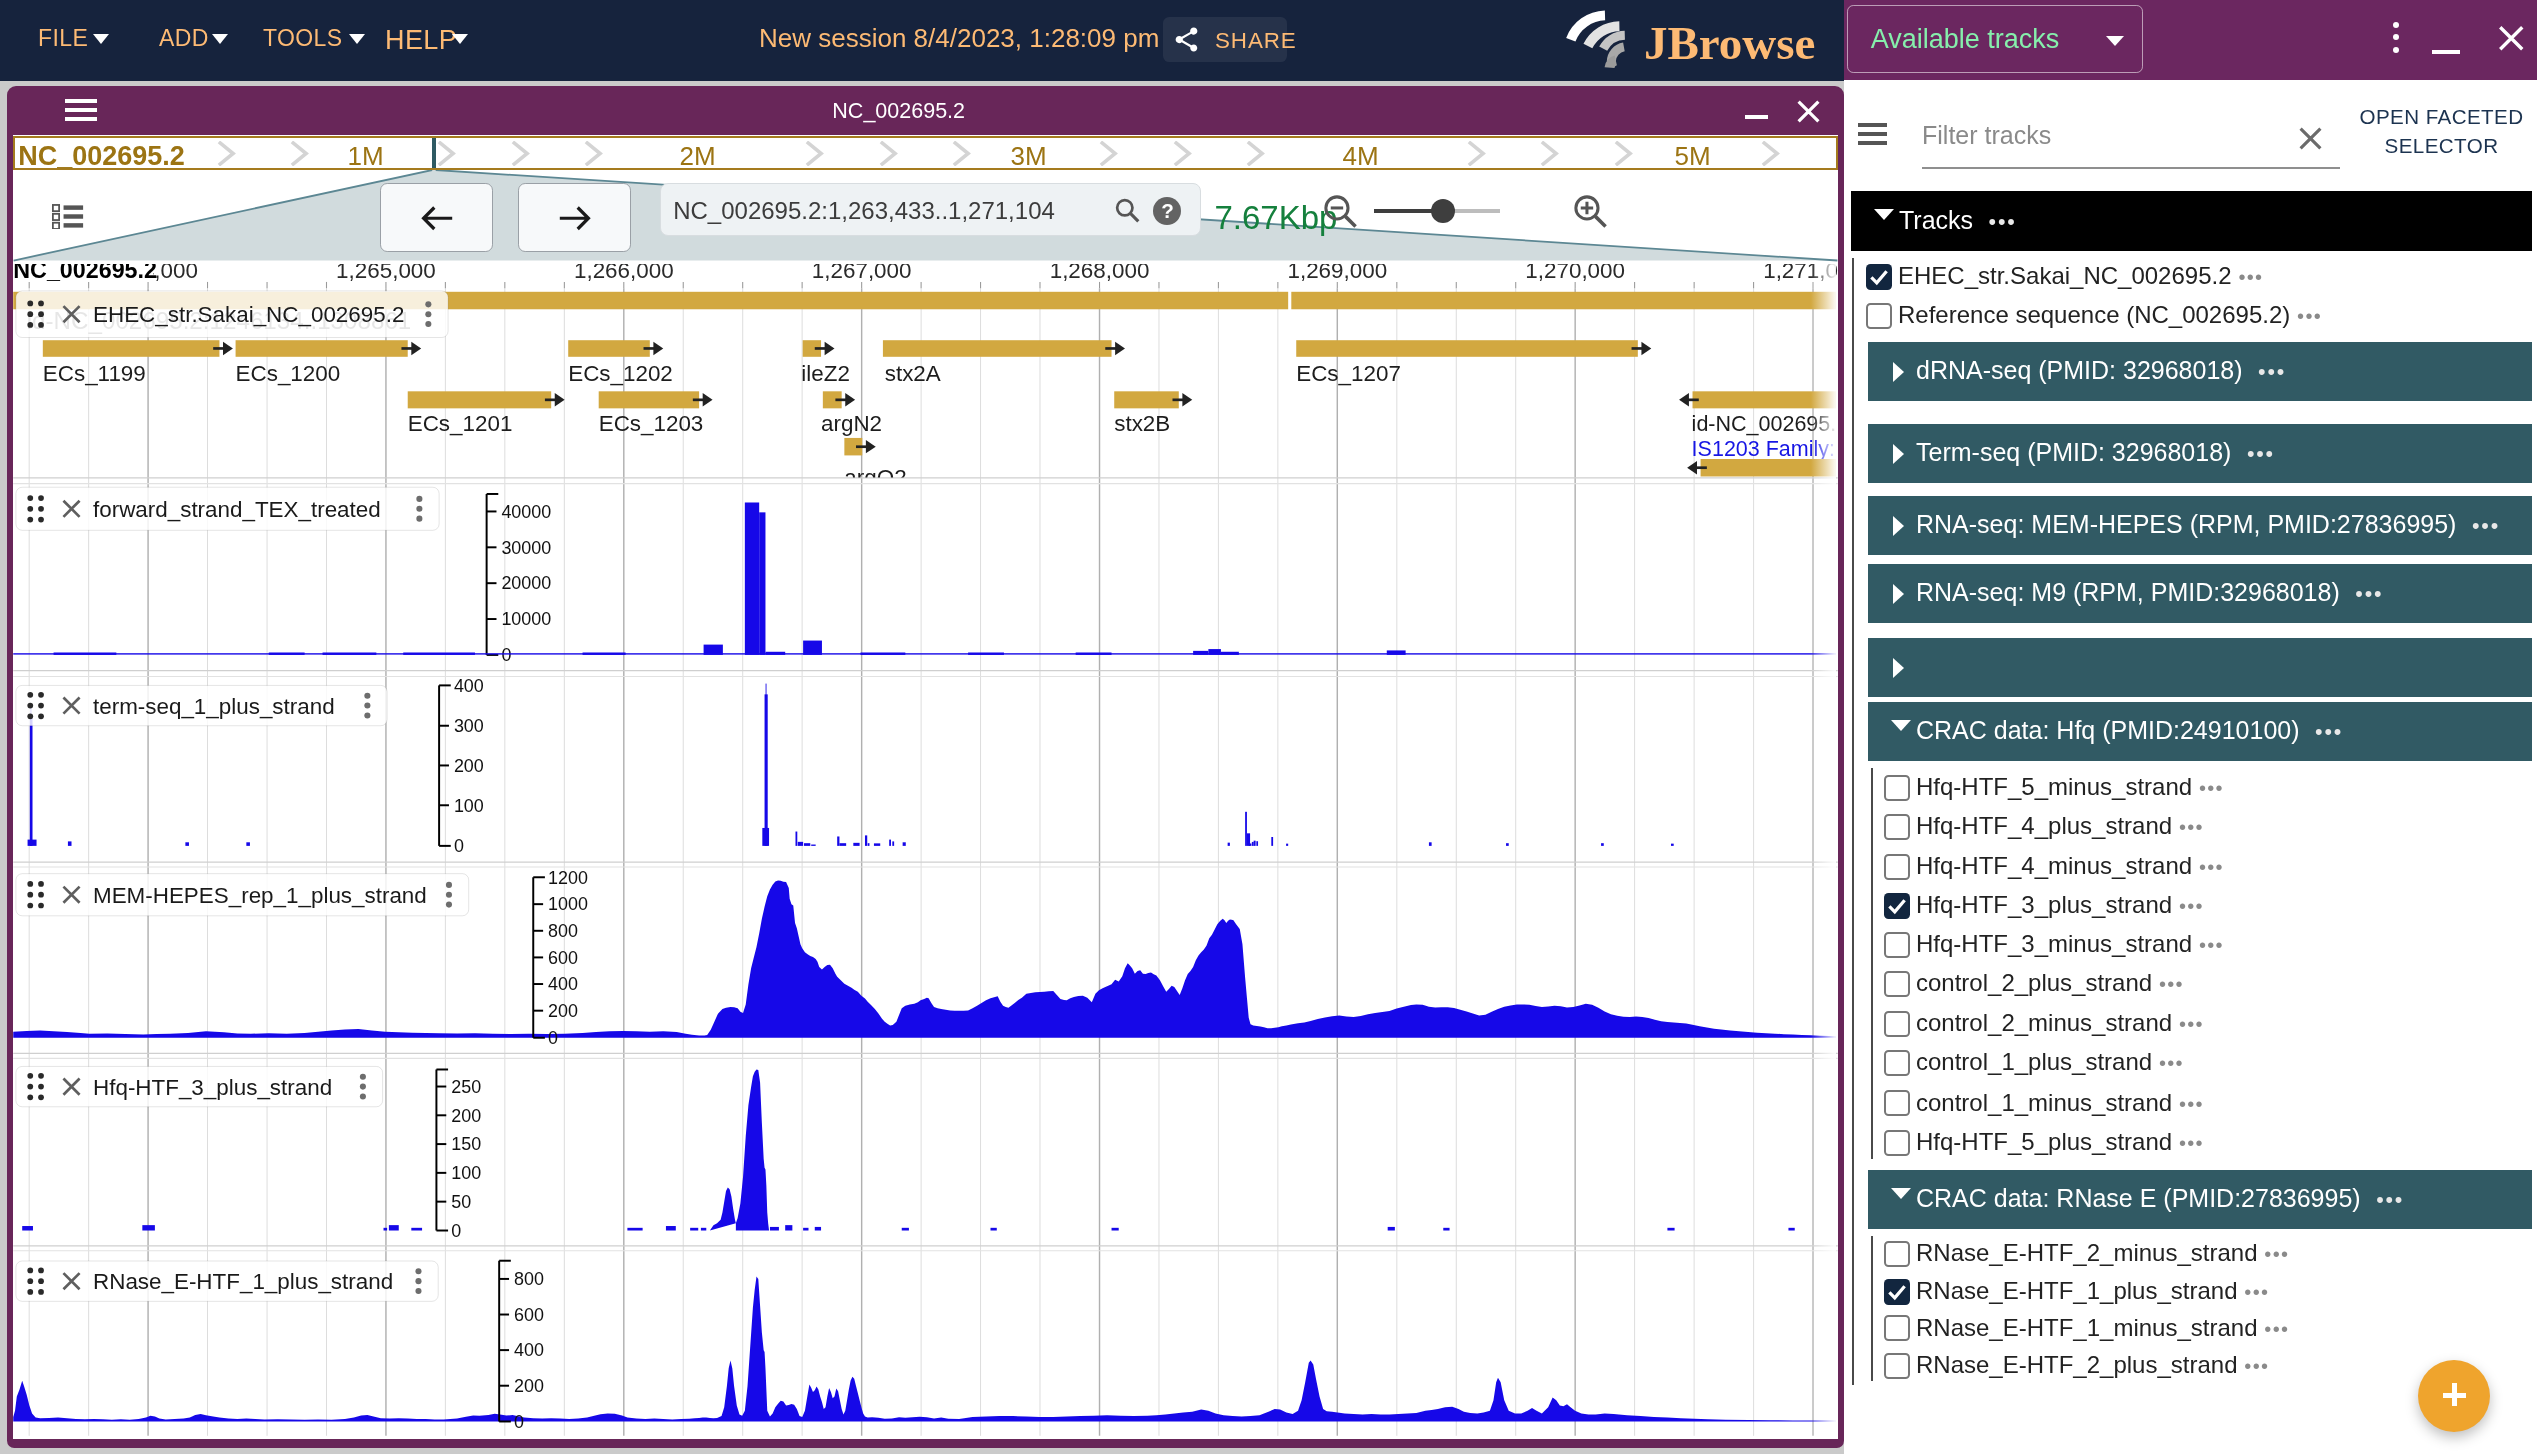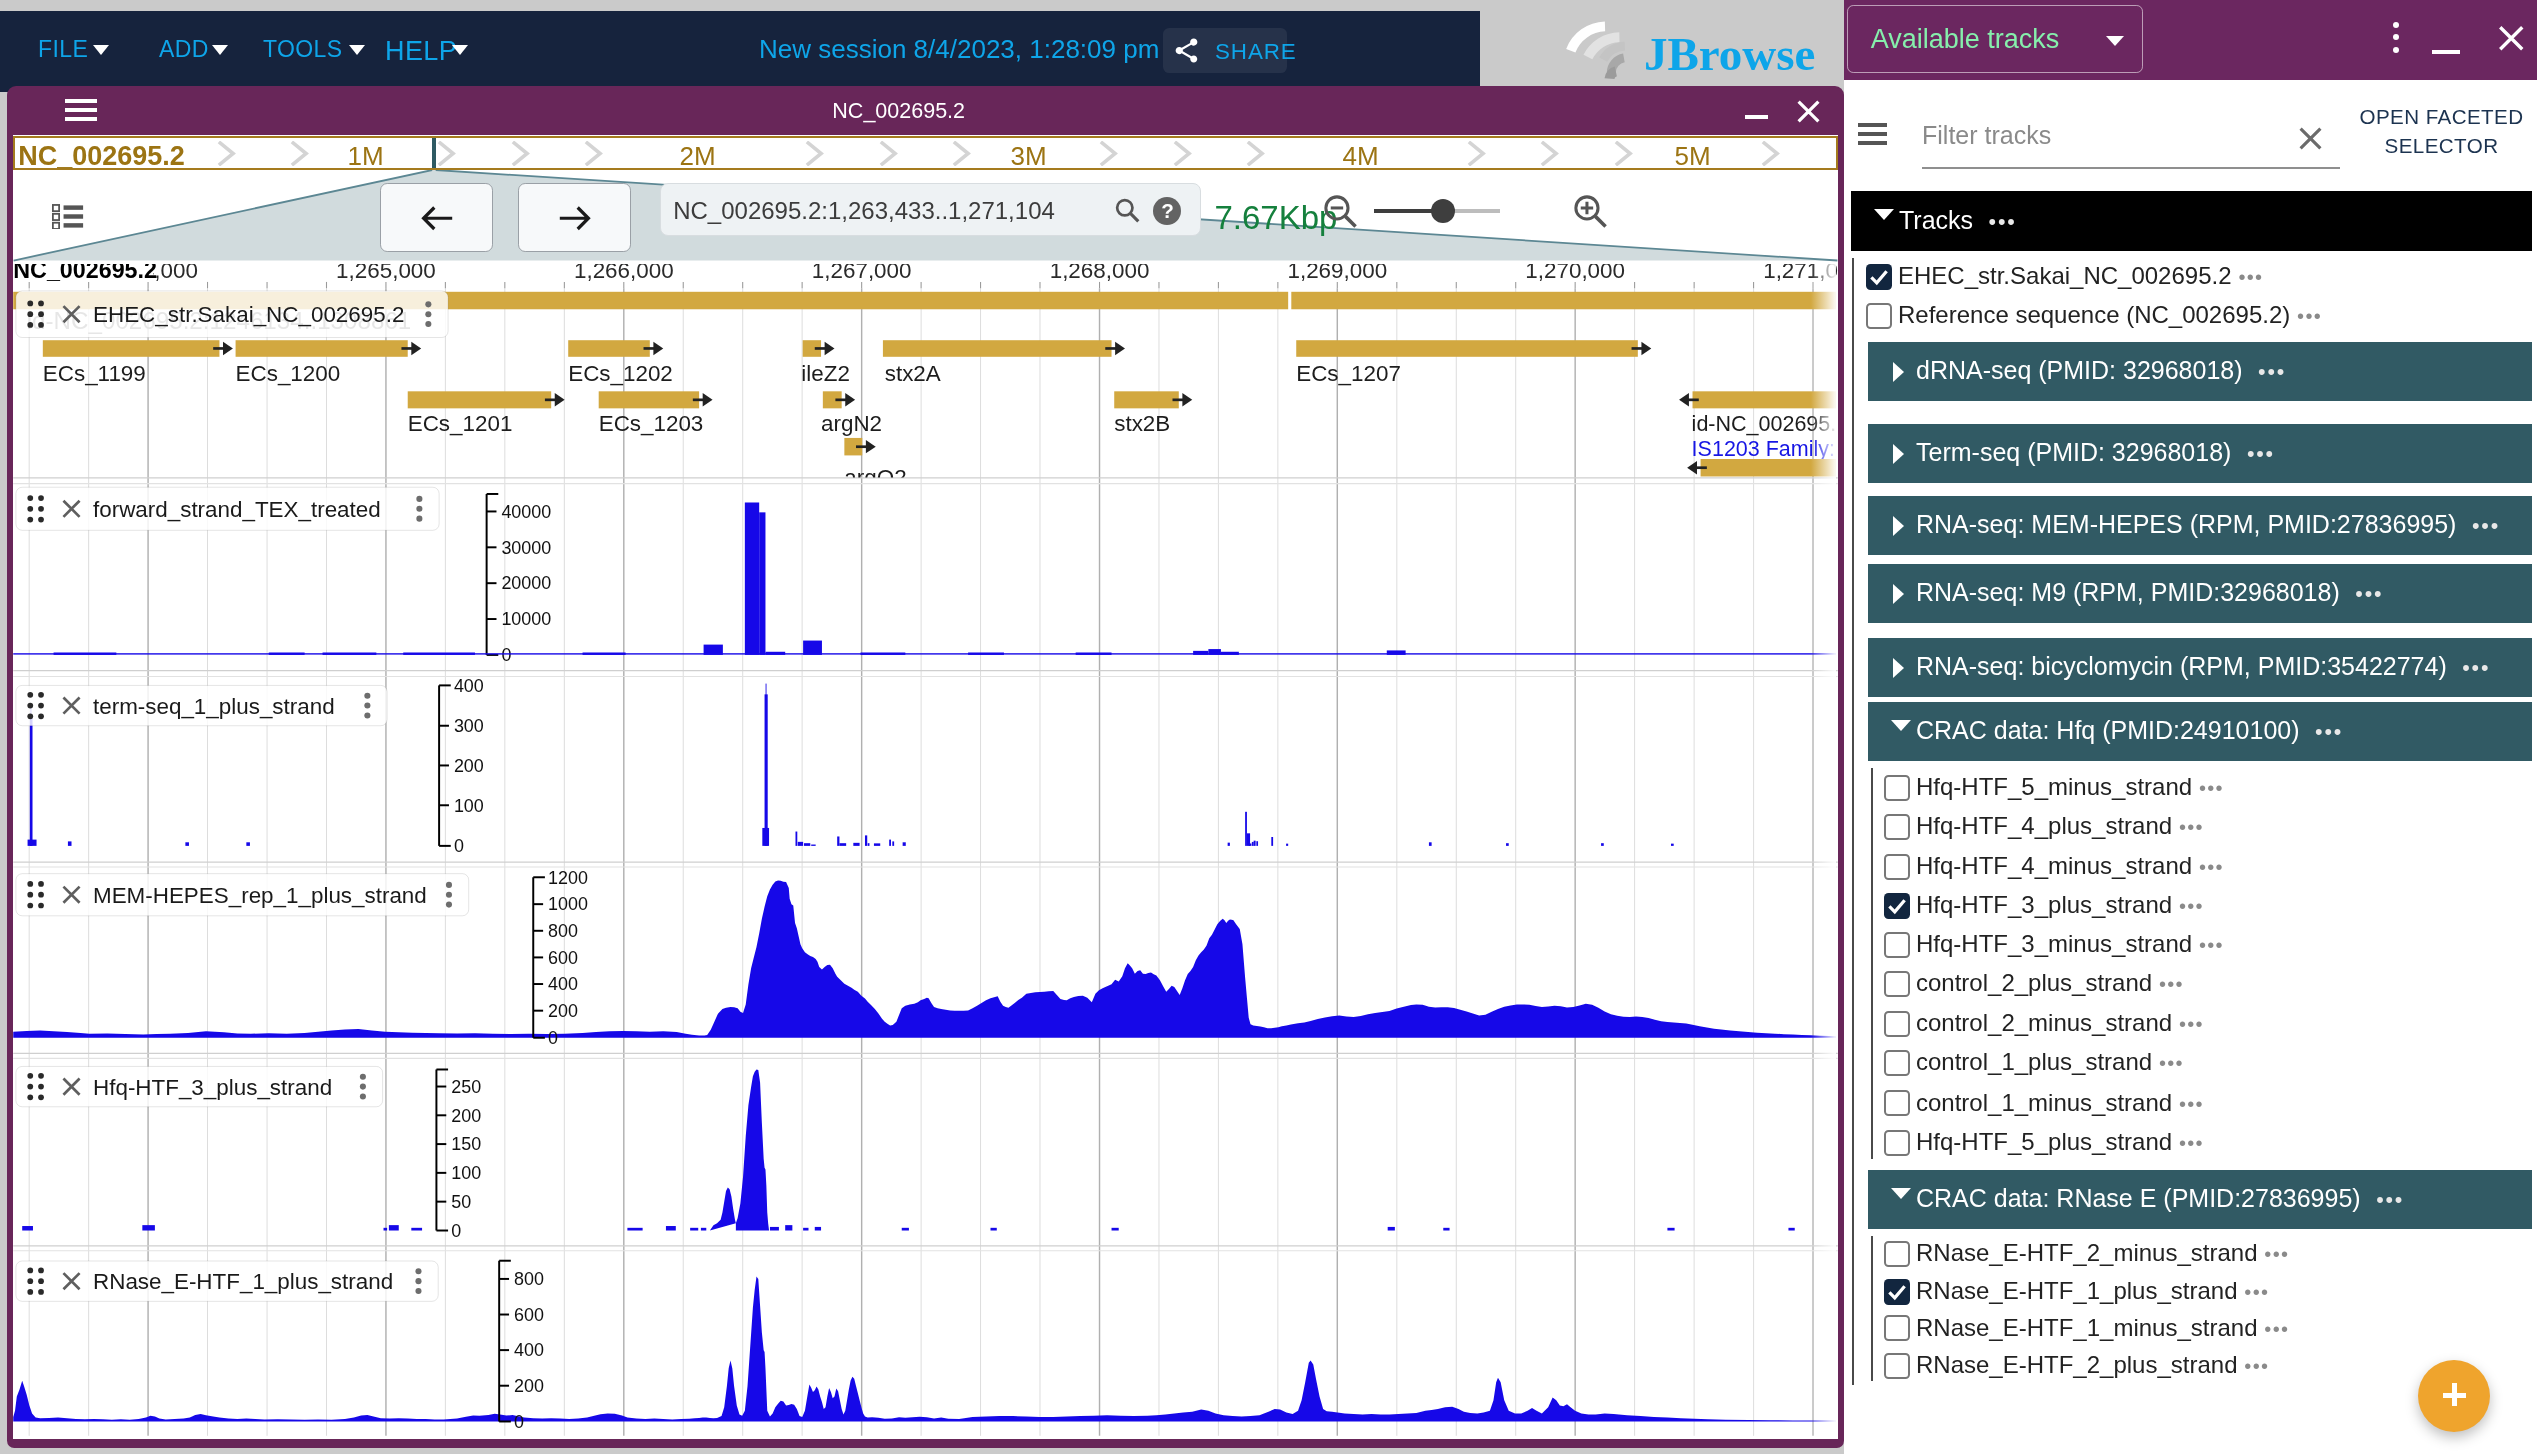--- a/index.html
+++ b/index.html
@@ -1,18 +1,18 @@
 <!DOCTYPE html>
 <html style="font-size:14.3px"><head><meta charset="utf-8"><style>
 *{margin:0;padding:0;box-sizing:border-box}
 html,body{width:2538px;height:1454px;overflow:hidden;background:#cacaca;font-family:"Liberation Sans",sans-serif;-webkit-font-smoothing:antialiased}
 .abs{position:absolute}
 </style></head><body>
 
-<div class="abs" style="left:0;top:11px;width:1480px;height:81px;background:#16233d;color:#0ea5e9">
+<div class="abs" style="left:0;top:0;width:1844px;height:81px;background:#16233d;color:#fdba74">
   <div class="abs" style="left:38px;top:25px;font-size:23px;letter-spacing:0.4px">FILE</div>
   <div class="abs" style="left:93px;top:34px;width:0;height:0;border-left:8px solid transparent;border-right:8px solid transparent;border-top:10px solid #fff"></div>
   <div class="abs" style="left:159px;top:25px;font-size:23px;letter-spacing:0.4px">ADD</div>
   <div class="abs" style="left:212px;top:34px;width:0;height:0;border-left:8px solid transparent;border-right:8px solid transparent;border-top:10px solid #fff"></div>
   <div class="abs" style="left:263px;top:25px;font-size:23px;letter-spacing:0.4px">TOOLS</div>
   <div class="abs" style="left:349px;top:34px;width:0;height:0;border-left:8px solid transparent;border-right:8px solid transparent;border-top:10px solid #fff"></div>
   <div class="abs" style="left:385px;top:25px;font-size:27px;letter-spacing:0.4px">HELP</div>
   <div class="abs" style="left:452px;top:34px;width:0;height:0;border-left:8px solid transparent;border-right:8px solid transparent;border-top:10px solid #fff"></div>
   <div class="abs" style="left:759px;top:23px;font-size:26px">New session 8/4/2023, 1:28:09 pm</div>
   <div class="abs" style="left:1163px;top:17px;width:124px;height:45px;background:rgba(255,255,255,0.07);border-radius:6.3px">
@@ -89,21 +89,20 @@
 <div class="abs" style="left:1868px;top:496px;width:664px;height:59px;background:#315a64;color:#fff">
     <div class="abs" style="left:25px;top:20px;width:0;height:0;border-top:10px solid transparent;border-bottom:10px solid transparent;border-left:11.7px solid #fff"></div>
     <span class="abs" style="left:48px;top:14.3px;font-size:25px;white-space:nowrap">RNA-seq: MEM-HEPES (RPM, PMID:27836995)<span style="color:#e8e8e8;letter-spacing:1.8px;font-size:21.5px">&nbsp;&nbsp;•••</span></span>
   </div>
 <div class="abs" style="left:1868px;top:564px;width:664px;height:59px;background:#315a64;color:#fff">
     <div class="abs" style="left:25px;top:20px;width:0;height:0;border-top:10px solid transparent;border-bottom:10px solid transparent;border-left:11.7px solid #fff"></div>
     <span class="abs" style="left:48px;top:14.3px;font-size:25px;white-space:nowrap">RNA-seq: M9 (RPM, PMID:32968018)<span style="color:#e8e8e8;letter-spacing:1.8px;font-size:21.5px">&nbsp;&nbsp;•••</span></span>
   </div>
 <div class="abs" style="left:1868px;top:638px;width:664px;height:59px;background:#315a64;color:#fff">
     <div class="abs" style="left:25px;top:20px;width:0;height:0;border-top:10px solid transparent;border-bottom:10px solid transparent;border-left:11.7px solid #fff"></div>
-    <span class="abs" style="left:48px;top:14.3px;font-size:25px;white-space:nowrap">RNA-seq: bicyclomycin (RPM, PMID:35422774)<span style="color:#e8e8e8;letter-spacing:1.8px;font-size:21.5px">&nbsp;&nbsp;•••</span></span>
   </div>
 <div class="abs" style="left:1868px;top:702px;width:664px;height:59px;background:#315a64;color:#fff">
     <div class="abs" style="left:23px;top:18px;width:0;height:0;border-left:10px solid transparent;border-right:10px solid transparent;border-top:11.7px solid #fff"></div>
     <span class="abs" style="left:48px;top:14.3px;font-size:25px;white-space:nowrap">CRAC data: Hfq (PMID:24910100)<span style="color:#e8e8e8;letter-spacing:1.8px;font-size:21.5px">&nbsp;&nbsp;•••</span></span>
   </div>
 <div class="abs" style="left:1884px;top:775px;width:26px;height:26px;border:2.7px solid #777;border-radius:4.5px;background:#fff"></div>
 <div class="abs" style="left:1916px;top:773px;font-size:24px;color:#222;white-space:nowrap">Hfq-HTF_5_minus_strand<span style="color:#8a8a8a;letter-spacing:1.3px;font-size:20px">&nbsp;•••</span></div>
 <div class="abs" style="left:1884px;top:814px;width:26px;height:26px;border:2.7px solid #777;border-radius:4.5px;background:#fff"></div>
 <div class="abs" style="left:1916px;top:812px;font-size:24px;color:#222;white-space:nowrap">Hfq-HTF_4_plus_strand<span style="color:#8a8a8a;letter-spacing:1.3px;font-size:20px">&nbsp;•••</span></div>
 <div class="abs" style="left:1884px;top:854px;width:26px;height:26px;border:2.7px solid #777;border-radius:4.5px;background:#fff"></div>

